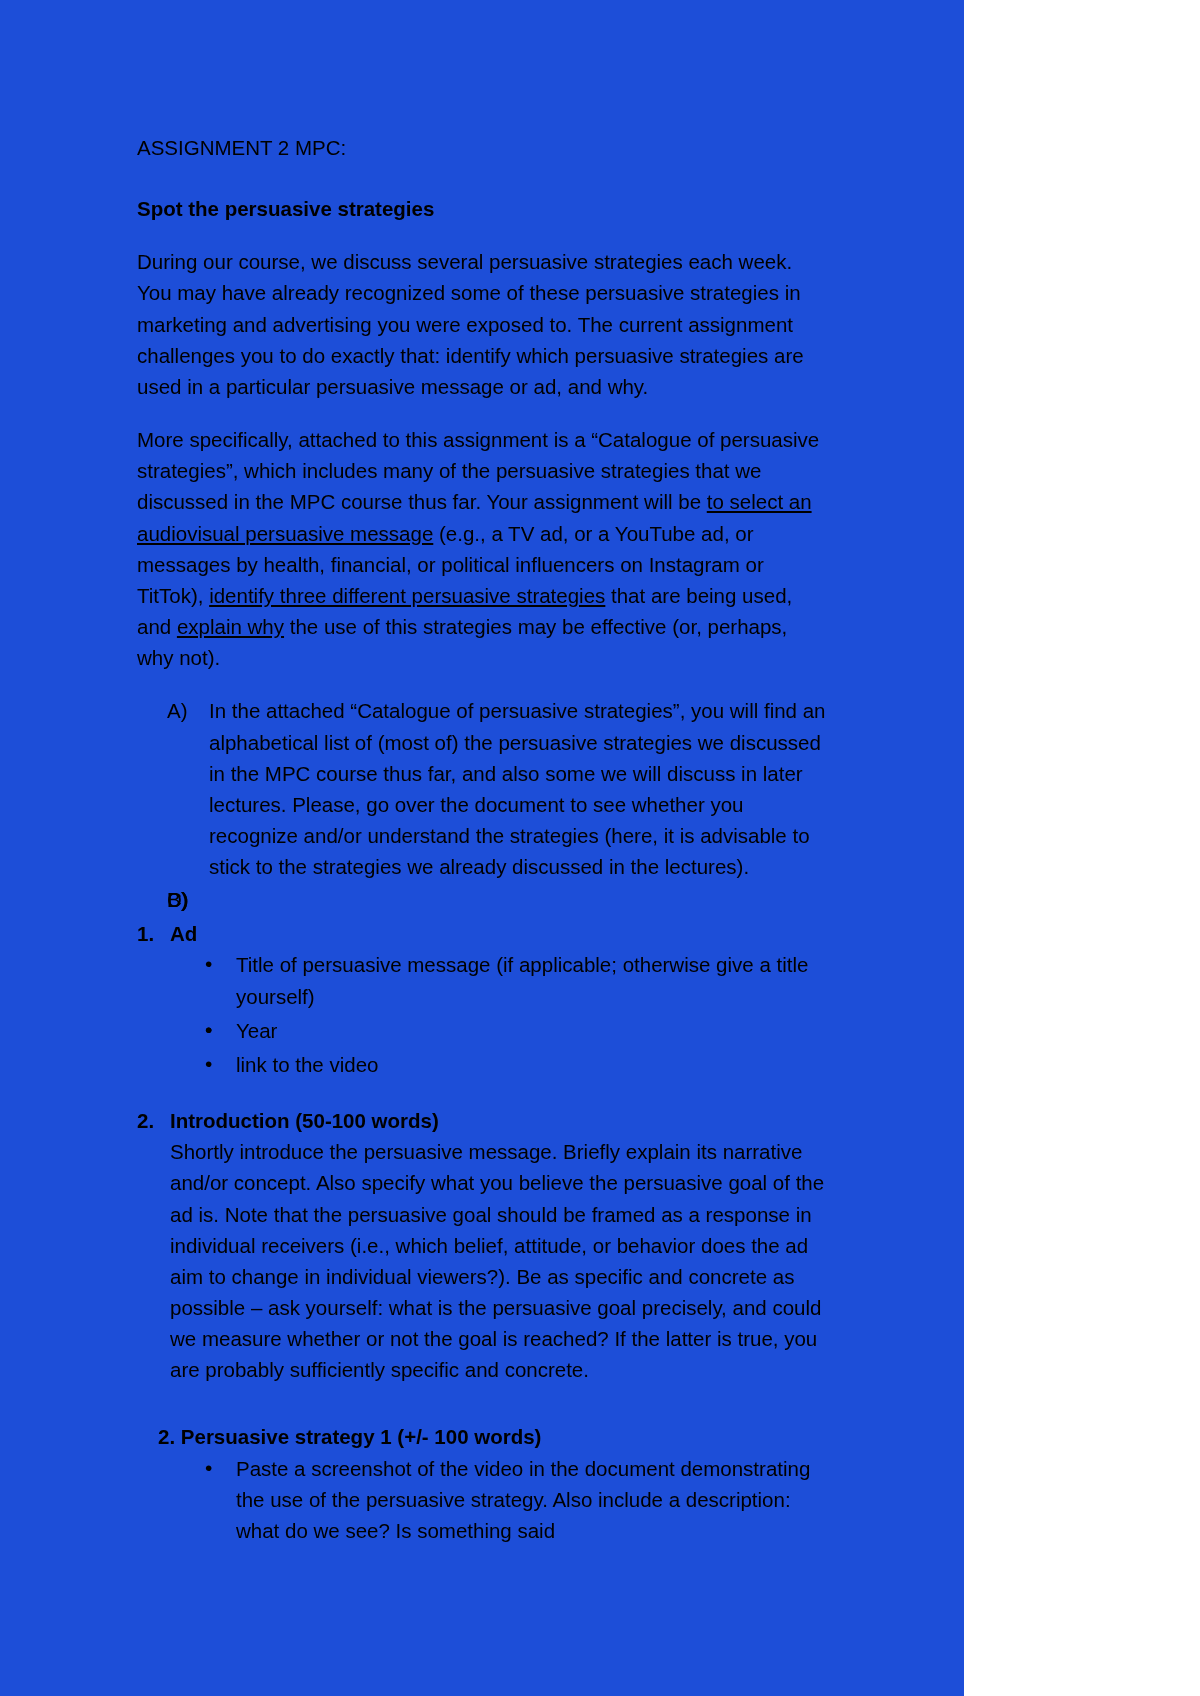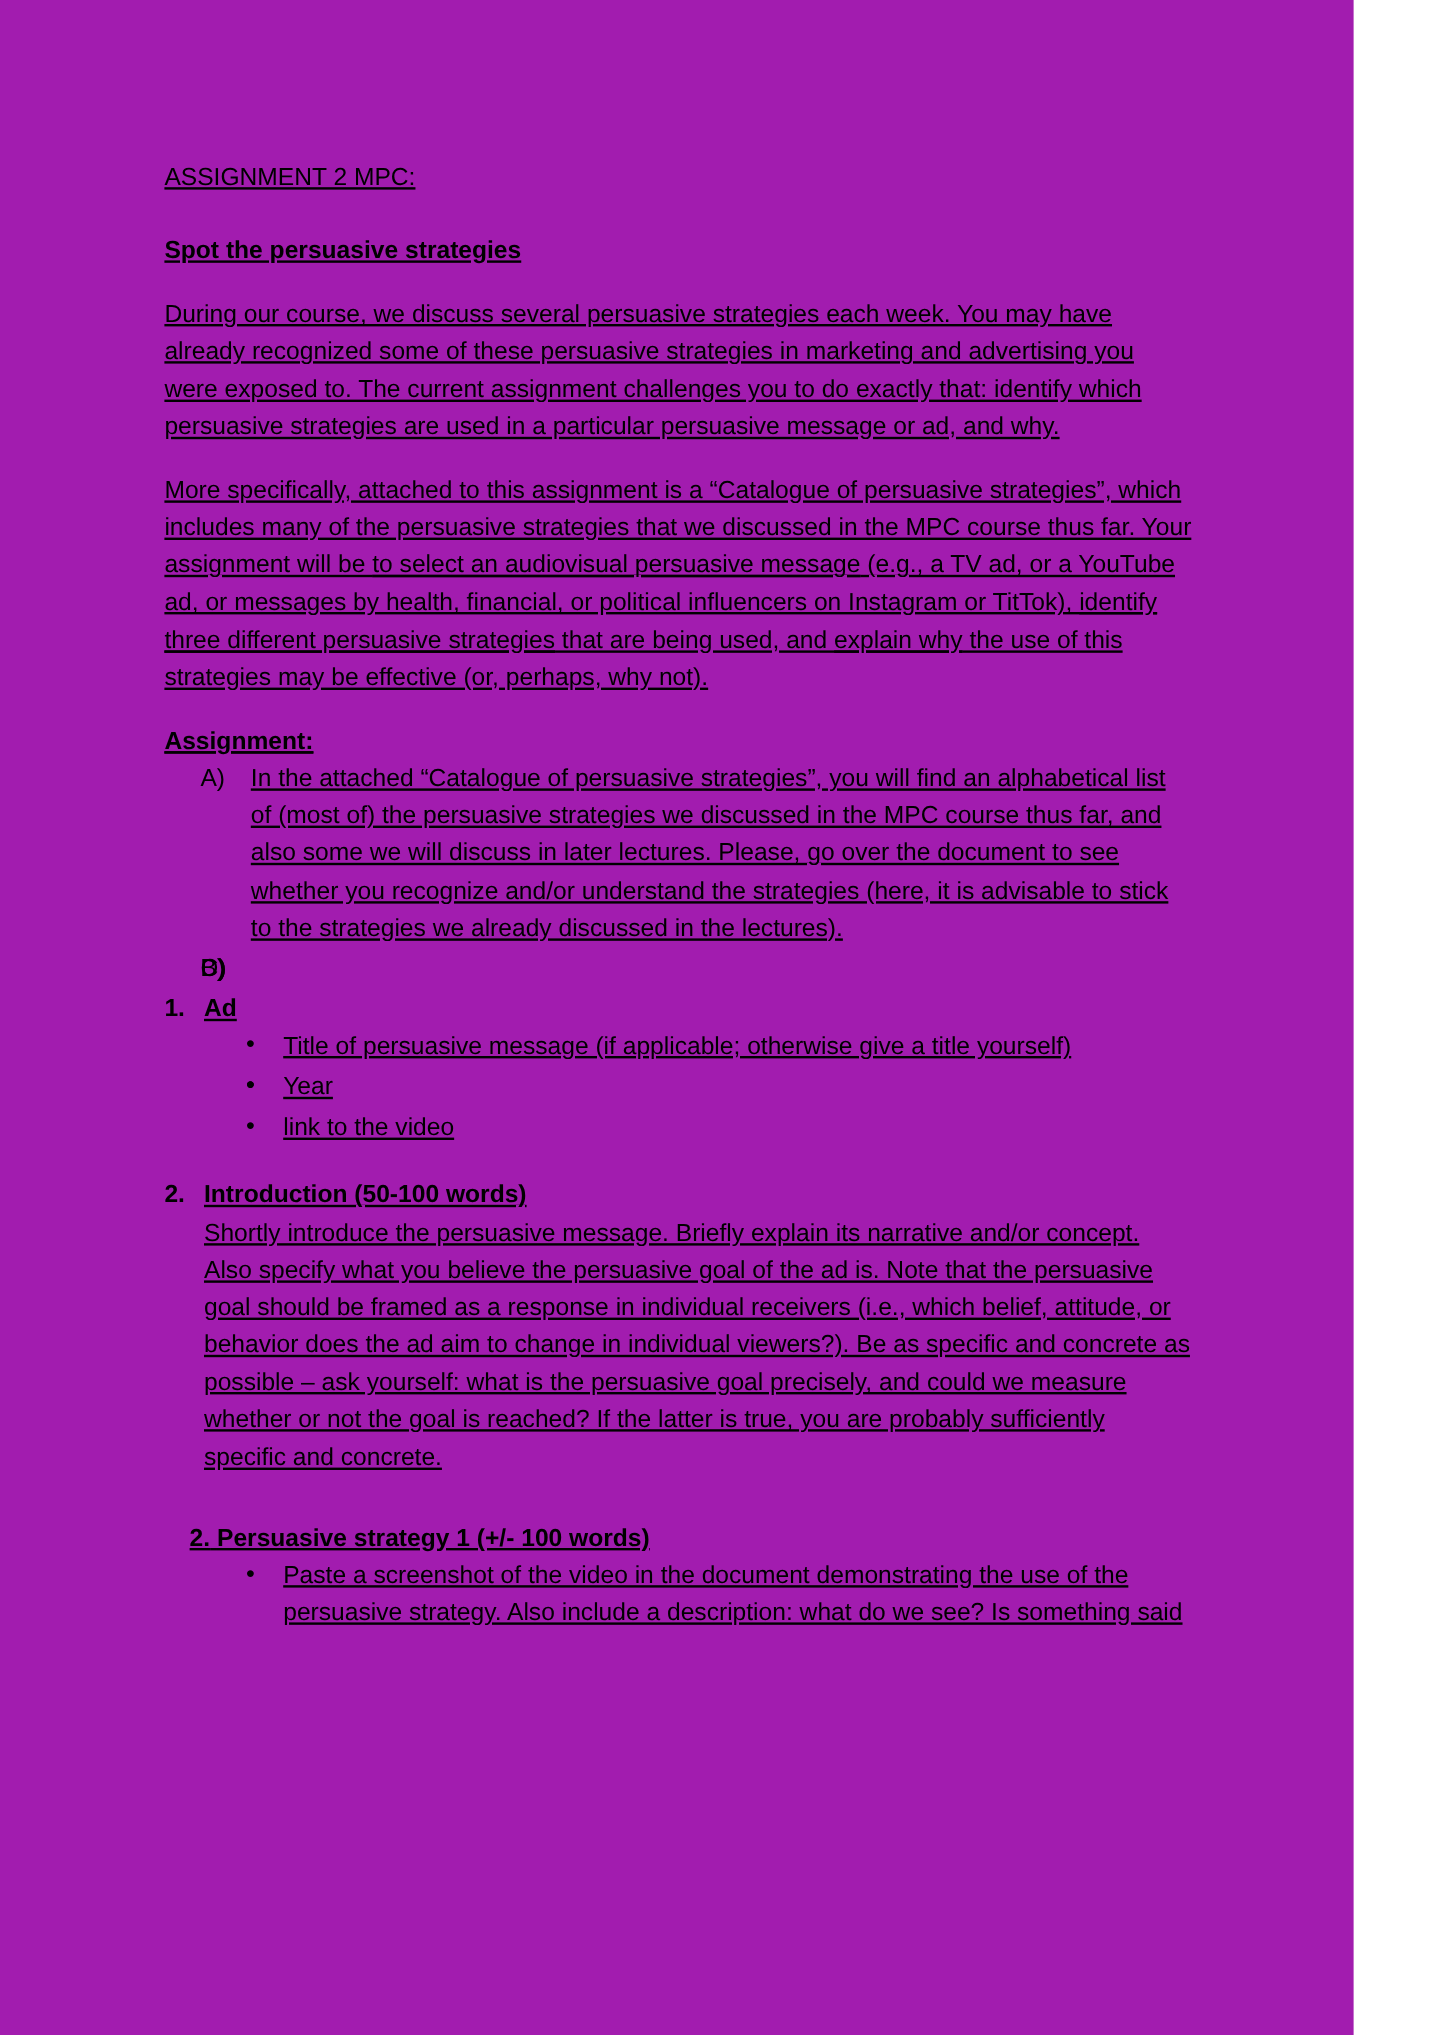--- a/index.html
+++ b/index.html
@@ -9,26 +9,25 @@
   }
   body {
     width: 1200px;
     height: 1696px;
     font-family: "Liberation Sans", sans-serif;
     color: #000000;
     -webkit-font-smoothing: antialiased;
   }
   .page {
     position: relative;
-    width: 1128px;
+    width: 964px;
     height: 1696px;
-    background: #a21caf;
+    background: #1d4ed8;
     box-sizing: border-box;
     padding: 132px 135px 0 137px;
-    text-decoration: underline;
   }
   .doc {
     font-size: 20.5px;
     line-height: 1.52;
   }
   p {
     margin: 0 0 22px 0;
   }
   .tight {
     margin-bottom: 0;
@@ -109,21 +108,20 @@
   <div class="doc">
 
     <p class="title">ASSIGNMENT 2 MPC:</p>
 
     <p class="bold">Spot the persuasive strategies</p>
 
     <p>During our course, we discuss several persuasive strategies each week. You may have already recognized some of these persuasive strategies in marketing and advertising you were exposed to. The current assignment challenges you to do exactly that: identify which persuasive strategies are used in a particular persuasive message or ad, and why.</p>
 
     <p><span>More specifically, attached to this assignment is a “Catalogue of persuasive strategies”, which includes many of the persuasive strategies that we discussed in the MPC course thus far. Your assignment will be </span><span class="u">to select an audiovisual persuasive message</span><span> (e.g., a TV ad, or a YouTube ad, or messages by health, financial, or political influencers on Instagram or TitTok), </span><span class="u">identify three different persuasive strategies</span><span> that are being used, and </span><span class="u">explain why</span><span> the use of this strategies may be effective (or, perhaps, why not).</span></p>
 
-    <p class="bold u tight">Assignment:</p>
 
     <ul class="letters">
       <li>
         <span class="marker">A)</span>
         <span>In the attached “Catalogue of persuasive strategies”, you will find an alphabetical list of (most of) the persuasive strategies we discussed in the MPC course thus far, and also some we will discuss in later lectures. Please, go over the document to see whether you recognize and/or understand the strategies (here, it is advisable to stick to the strategies we already discussed in the lectures).</span>
       </li>
       <li>
         <span class="marker">B)</span>
       </li>
       <li>

